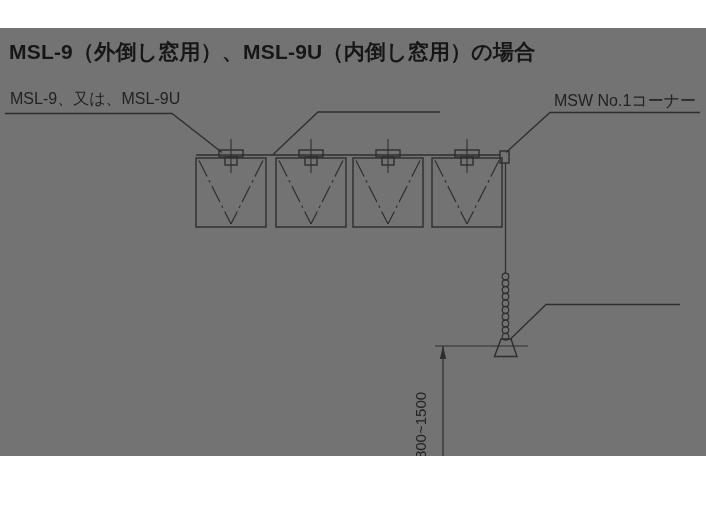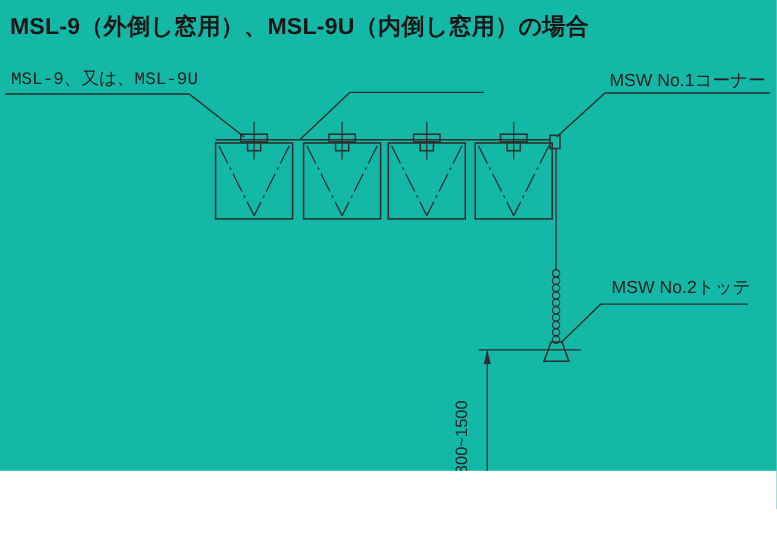--- a/index.html
+++ b/index.html
@@ -1,32 +1,33 @@
 <!DOCTYPE html>
 <html><head>
 <meta charset="utf-8">
 <style>
   html,body { margin:0; padding:0; }
   .page {
     position:relative;
     width:706px; height:428px;
-    background:#14b8a6;
+    background:#737373;
     font-family:"Liberation Sans", sans-serif;
     overflow:hidden;
+    margin-top:28px;
   }
   .title {
     position:absolute; left:9px; top:10px;
     font-size:21px; font-weight:bold; color:#161616;
     letter-spacing:0.2px; white-space:nowrap;
   }
   .lbl {
     position:absolute;
     font-size:16px; color:#222; white-space:nowrap;
   }
-  .lbl-msl9   { left:10px;  top:61px;font-family:Liberation Mono, monospace; }
+  .lbl-msl9   { left:10px;  top:61px; }
   .lbl-inner  { left:323px; top:63px; }
   .lbl-corner { left:554px; top:63px;text-align:center; }
   .lbl-totte  { left:556px; top:251px; }
   .lbl-floor  { left:522px; top:471px; font-size:20px; }
   .lbl-dim {
     left:363px; top:389px; width:114px;
     text-align:center; font-size:15px; color:#222;
     transform:rotate(-90deg); transform-origin:center;
   }
   svg.art { position:absolute; left:0; top:0; }
@@ -138,17 +139,16 @@
       <line x1="473" y1="478" x2="461" y2="493"></line>
       <line x1="483" y1="478" x2="471" y2="493"></line>
       <line x1="493" y1="478" x2="481" y2="493"></line>
       <line x1="503" y1="478" x2="491" y2="493"></line>
       <line x1="513" y1="478" x2="501" y2="493"></line>
     </g>
   </svg>
 
   <div class="lbl lbl-msl9">MSL-9、又は、MSL-9U</div>
   <div class="lbl lbl-corner">MSW No.1コーナー</div>
-  <div class="lbl lbl-totte">MSW No.2トッテ</div>
   <div class="lbl lbl-dim">800~1500</div>
   <div class="lbl lbl-floor">床面</div>
 
 </div>
 
 </body></html>

